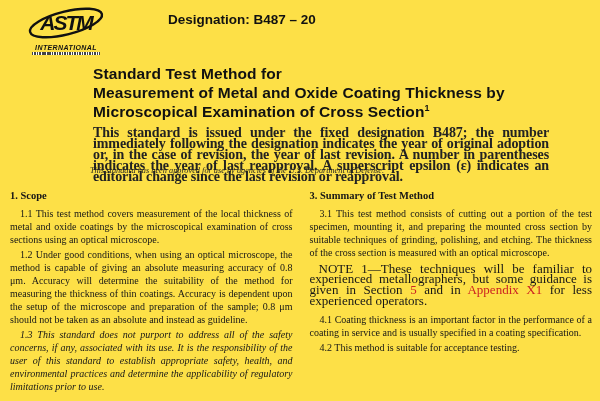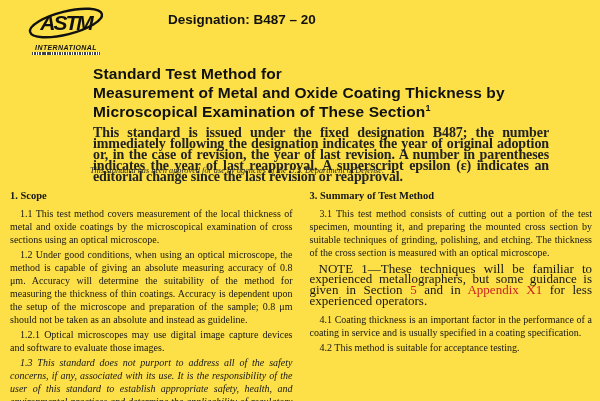--- a/index.html
+++ b/index.html
@@ -78,33 +78,32 @@
     </svg>
     <div class="logo-org">INTERNATIONAL</div>
     <div class="logo-microbar"></div>
   </div>
 
   <div class="designation">Designation: B487 – 20</div>
 
   <div class="title-block">
     <span>Standard Test Method for</span><br>
     <span>Measurement of Metal and Oxide Coating Thickness by</span><br>
-    <span>Microscopical Examination of These Section</span><sup>1</sup>
+    <span>Microscopical Examination of Cross Section</span><sup>1</sup>
   </div>
 
   <div class="issued">This standard is issued under the fixed designation B487; the number immediately following the designation indicates the year of original adoption or, in the case of revision, the year of last revision. A number in parentheses indicates the year of last reapproval. A superscript epsilon (ε) indicates an editorial change since the last revision or reapproval.</div>
   <div class="dod">This standard has been approved for use by agencies of the U.S. Department of Defense.</div>
 
   <div class="columns">
 
     <div class="col">
       <h2>1. Scope</h2>
       <p>1.1 This test method covers measurement of the local thickness of metal and oxide coatings by the microscopical examination of cross sections using an optical microscope.</p>
       <p>1.2 Under good conditions, when using an optical microscope, the method is capable of giving an absolute measuring accuracy of 0.8 μm. Accuracy will determine the suitability of the method for measuring the thickness of thin coatings. Accuracy is dependent upon the setup of the microscope and preparation of the sample; 0.8 μm should not be taken as an absolute and instead as guideline.</p>
-      <p>1.2.1 Optical microscopes may use digital image capture devices and software to evaluate those images.</p>
       <p class="italic">1.3 This standard does not purport to address all of the safety concerns, if any, associated with its use. It is the responsibility of the user of this standard to establish appropriate safety, health, and environmental practices and determine the applicability of regulatory limitations prior to use.</p>
     </div>
 
     <div class="col">
       <h2>3. Summary of Test Method</h2>
       <p>3.1 This test method consists of cutting out a portion of the test specimen, mounting it, and preparing the mounted cross section by suitable techniques of grinding, polishing, and etching. The thickness of the cross section is measured with an optical microscope.</p>
       <p class="note">
         <span>NOTE 1—These techniques will be familiar to experienced metallographers, but some guidance is given in Section </span><span class="red-link">5</span><span> and in </span><span class="red-link">Appendix X1</span><span> for less experienced operators.</span>
       </p>
       <p>4.1 Coating thickness is an important factor in the performance of a coating in service and is usually specified in a coating specification.</p>

